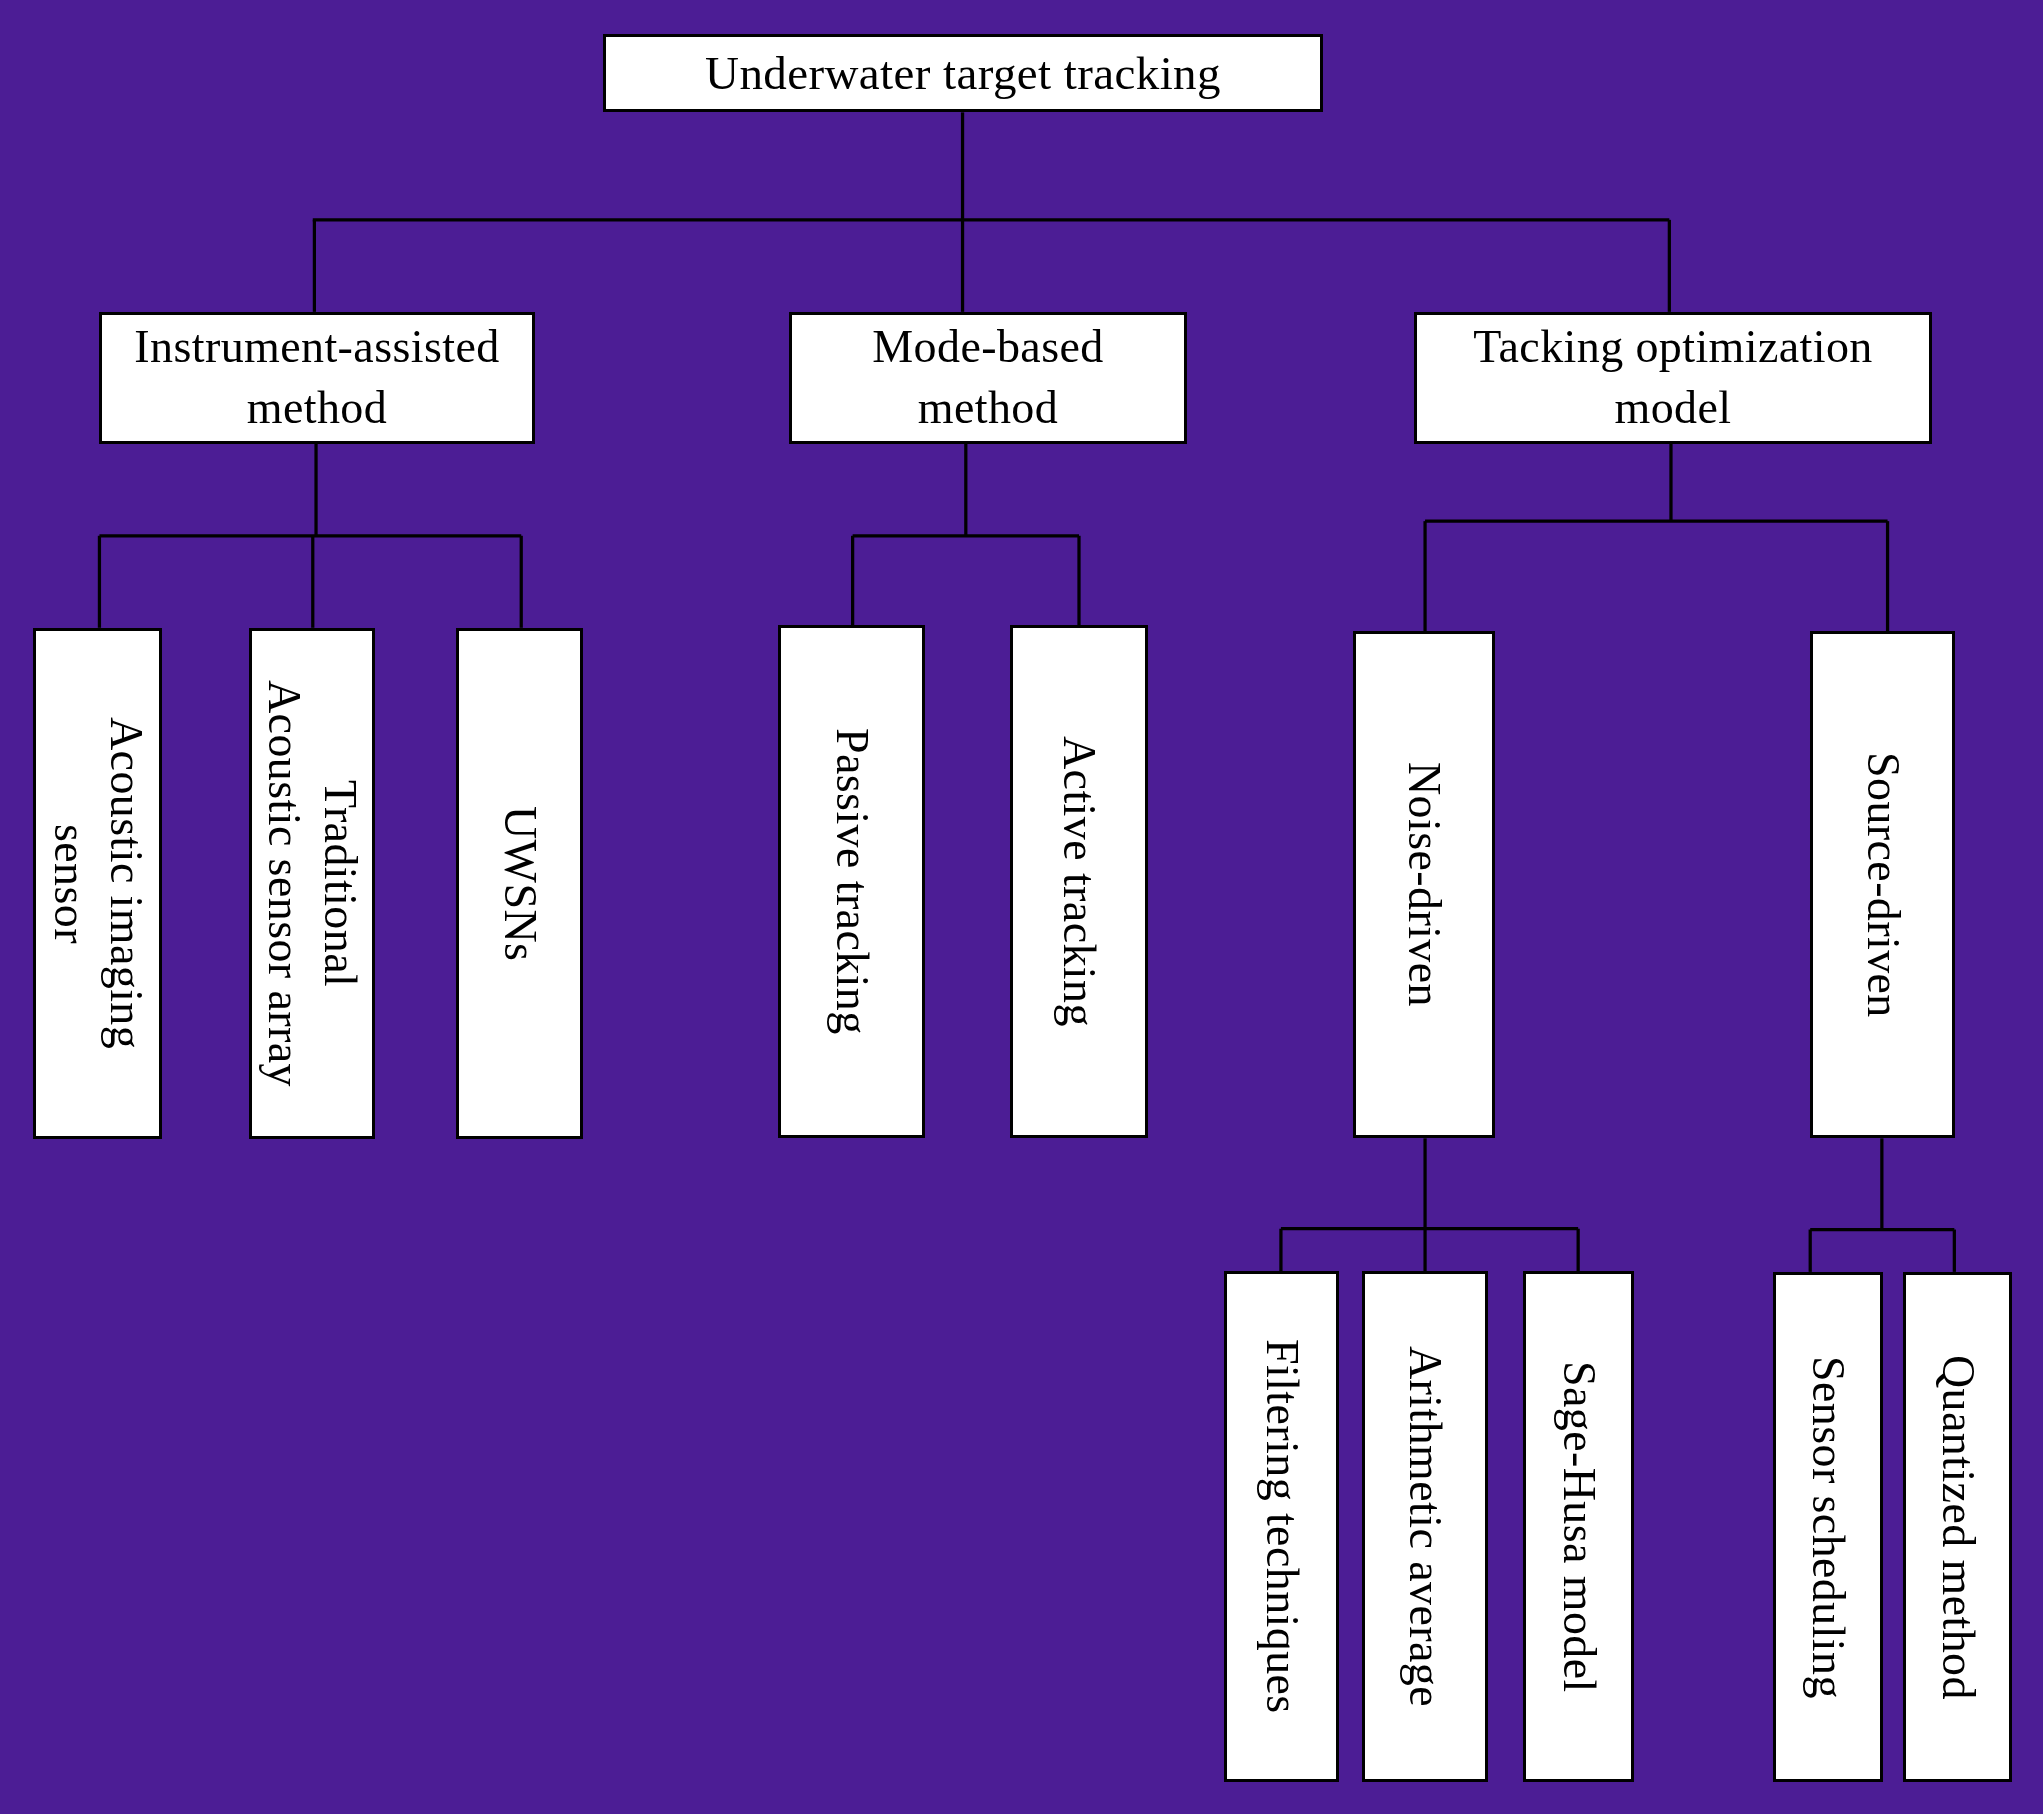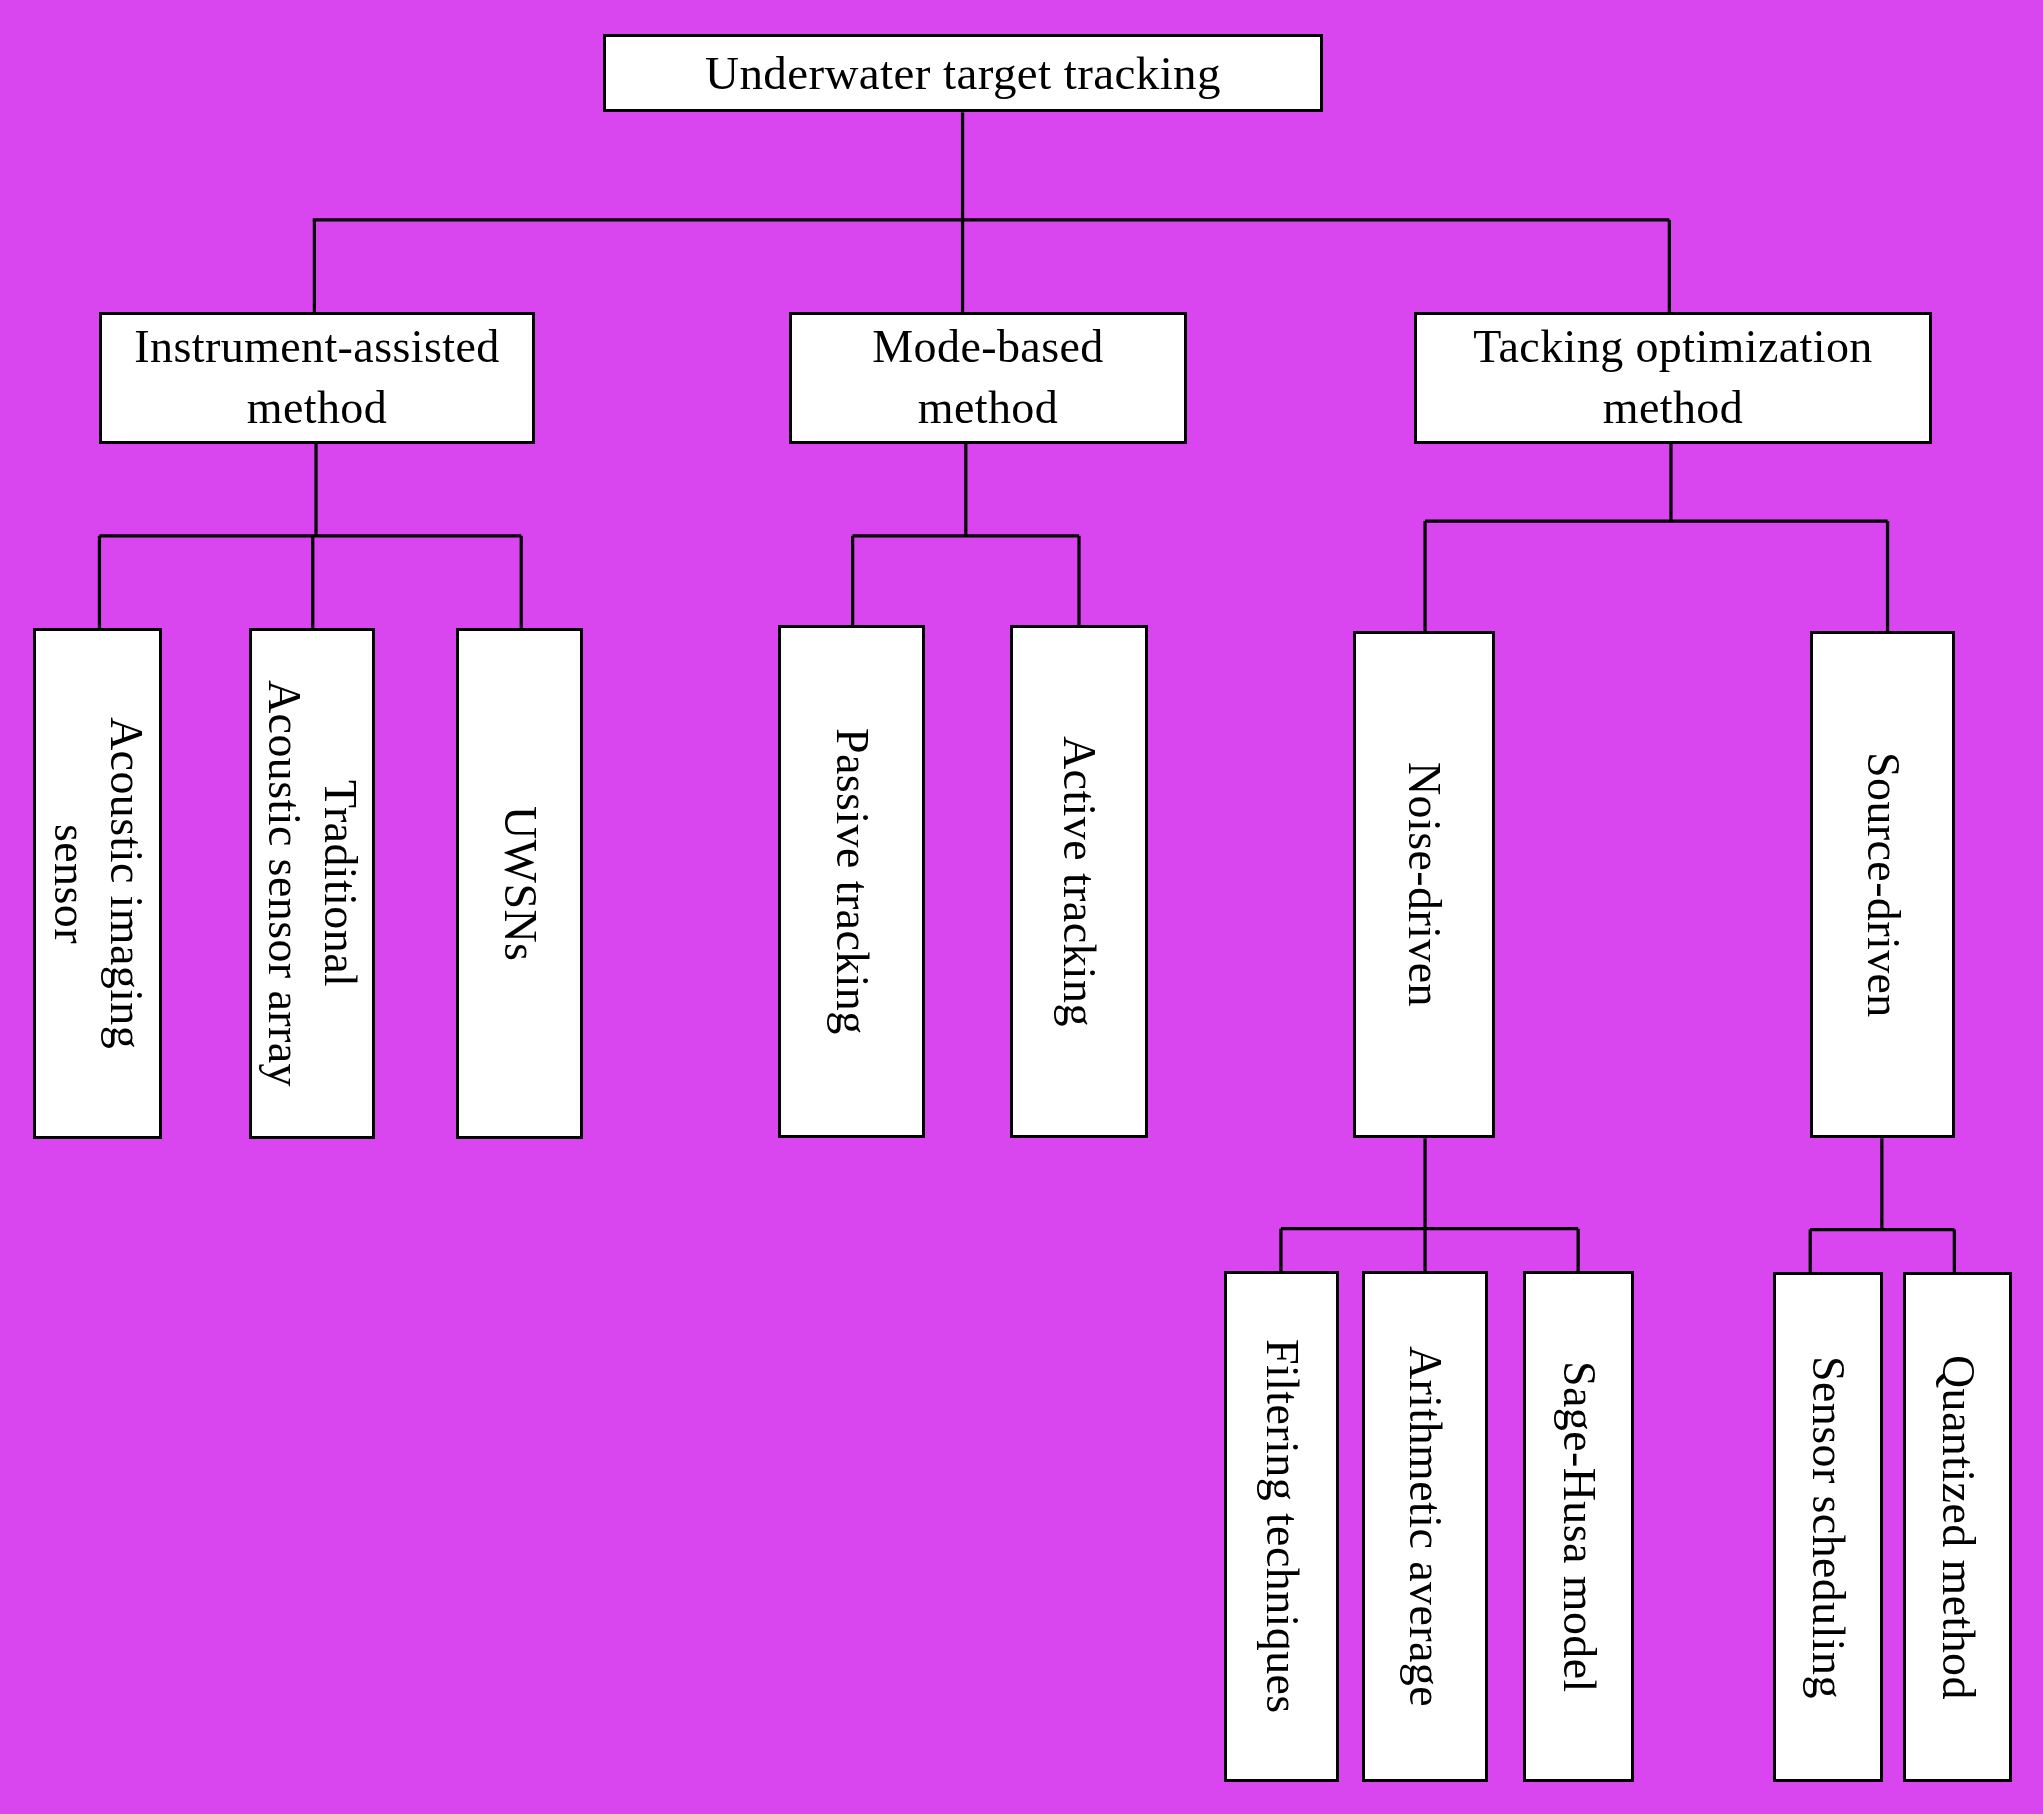--- a/index.html
+++ b/index.html
@@ -4,21 +4,21 @@
 <style>
   html,body{
     margin:0; padding:0;
     width:2044px; height:1815px;
     background:#ffffff;
     font-family:"Liberation Serif","DejaVu Serif",serif;
   }
   #canvas{
     position:relative;
     width:2044px; height:1815px;
-    background:#d946ef;
+    background:#4c1d95;
     overflow:hidden;
   }
   #wires{
     position:absolute; left:0; top:0;
     width:2044px; height:1815px;
     z-index:0;
   }
   .box{
     position:absolute;
     box-sizing:border-box;
@@ -86,21 +86,21 @@
 
   <div class="box root-box" style="left:603px; top:34px; width:720px; height:78px;">Underwater target tracking</div>
 
   <div class="box" style="left:99px; top:312px; width:436px; height:132px;">Instrument-assisted
 method</div>
 
   <div class="box" style="left:766px; top:312px; width:398px; height:132px;margin-left:23px;">Mode-based
 method</div>
 
   <div class="box" style="left:1414px; top:312px; width:518px; height:132px;">Tacking optimization
-method</div>
+model</div>
 
   <div class="box vbox" style="left:33px; top:628px; width:129px; height:511px;">Acoustic imaging
 sensor</div>
 
   <div class="box vbox" style="left:249px; top:628px; width:126px; height:511px;">Traditional
 Acoustic sensor array</div>
 
   <div class="box vbox" style="left:456px; top:628px; width:127px; height:511px;">UWSNs</div>
 
   <div class="box vbox" style="left:778px; top:625px; width:147px; height:513px;">Passive tracking</div>

